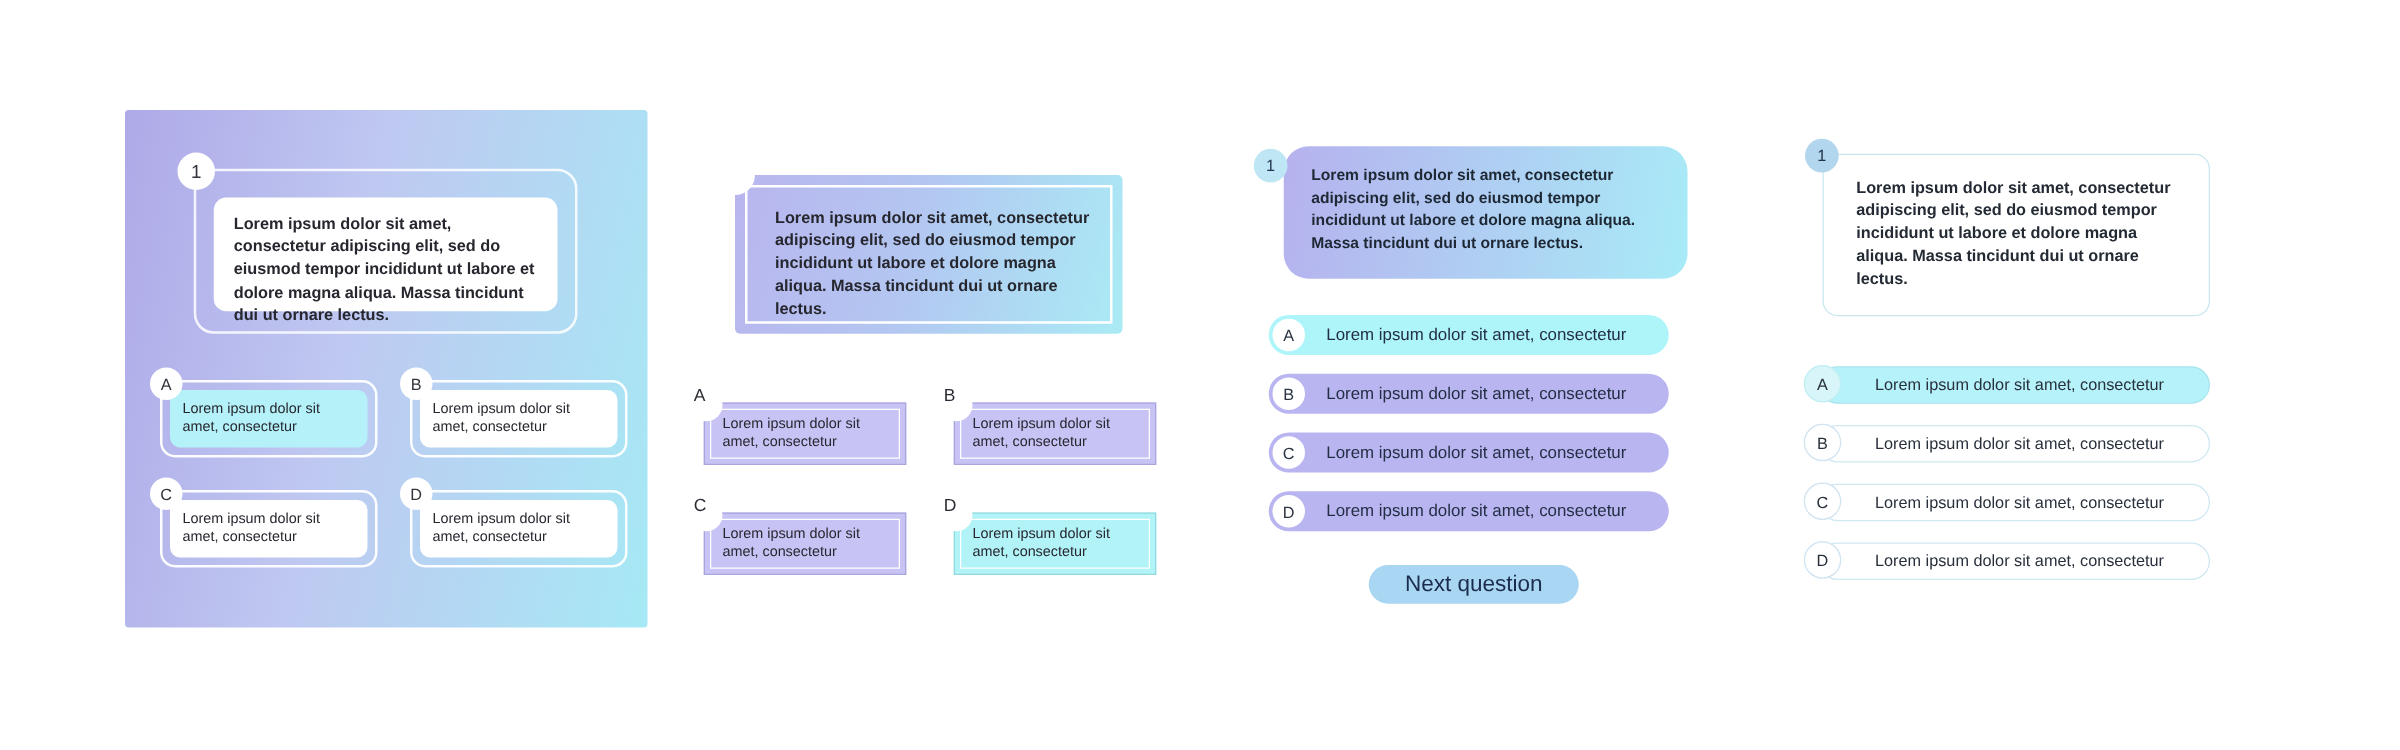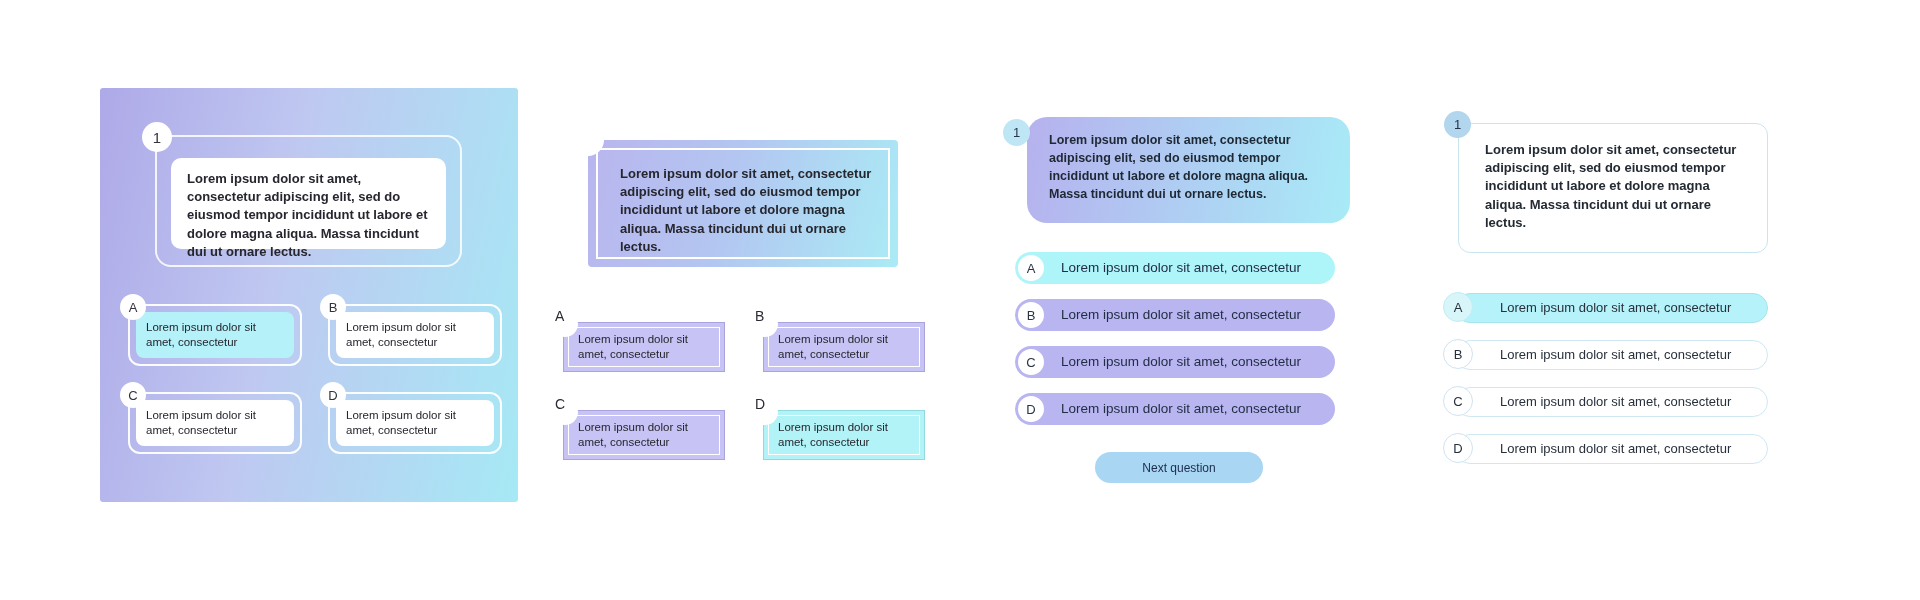--- a/index.html
+++ b/index.html
@@ -60,21 +60,21 @@
     font-size:12.5px; font-weight:bold; line-height:1.45; color:#1e2835; }
   .v3-pills { left:1015px; top:252px; display:flex; flex-direction:column; gap:15px; }
   .v3-pill { position:relative; width:320px; height:32px; border-radius:16px;
     background:#b9b5f1; cursor:pointer; }
   .v3-pill.cyan { background:#aef5fa; }
   .v3-pill-circle { position:absolute; left:3px; top:3px; width:26px; height:26px;
     border-radius:50%; background:#fff; color:#2a3442; font-size:13px;
     display:flex; align-items:center; justify-content:center; }
   .v3-pill-text { margin-left:46px; line-height:32px; font-size:13.5px; color:#222e44; }
   .v3-next { left:1095px; top:452px; width:168px; height:31px; border-radius:15.5px;
-    background:#a9d6f3; color:#1b2c4e; font-size:12px; font-weight:500;
+    background:#a9d6f3; color:#1b2c4e; font-size:18px; font-weight:500;
     display:flex; align-items:center; justify-content:center; cursor:pointer; border:none; }
 
   
   .v4-qbox { left:1458px; top:123px; width:310px; height:130px; border-radius:12px;
     background:#fff; border:1.5px solid #c8e6f0; }
   .v4-badge { position:absolute; left:-15px; top:-13px; width:27px; height:27px;
     border-radius:50%; background:#b3d6ef; color:#223348; font-size:13px;
     display:flex; align-items:center; justify-content:center; }
   .v4-qtext { position:absolute; left:26px; right:18px; top:17px;
     font-size:13px; font-weight:bold; line-height:1.4; color:#232a33; }

